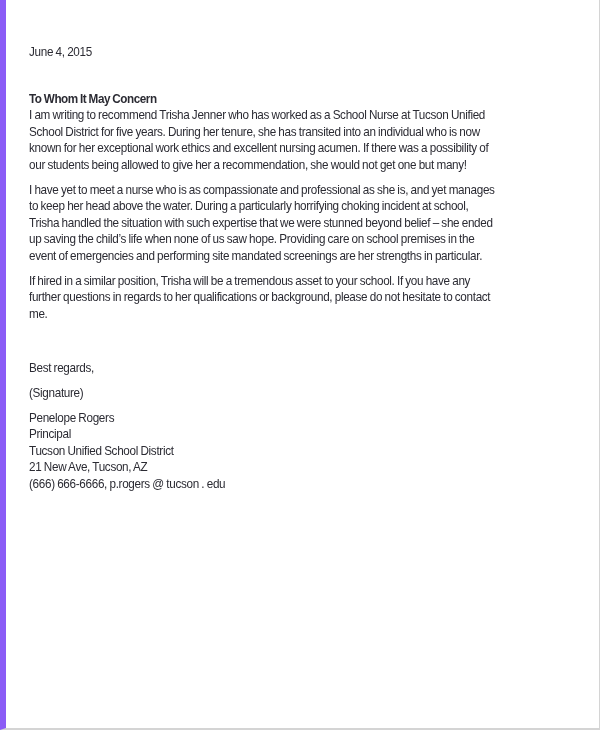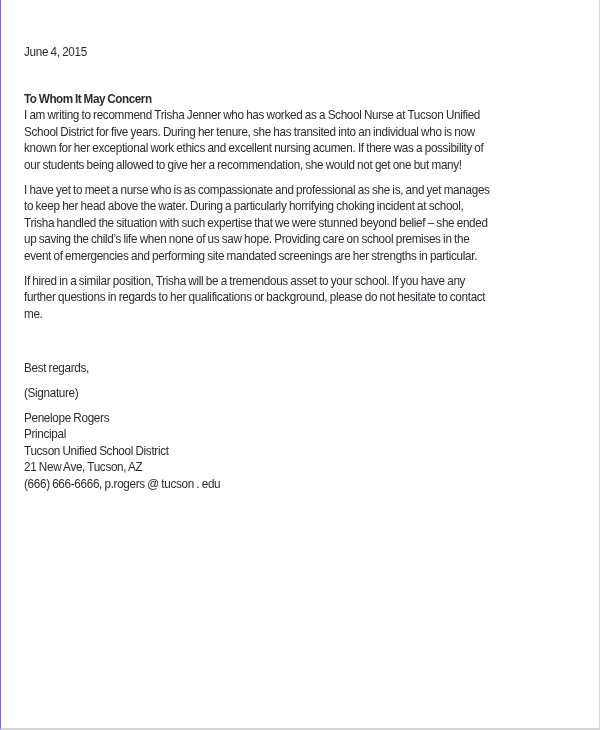--- a/index.html
+++ b/index.html
@@ -2,21 +2,21 @@
 <html><head>
 <meta charset="utf-8">
 <style>
   html, body { margin: 0; padding: 0; background: #ffffff; }
   body { width: 600px; height: 730px; overflow: hidden; }
   .page {
     position: relative;
     width: 600px; height: 730px;
     box-sizing: border-box;
     background: #ffffff;
-    border-left: 1px solid #8b5cf6;
+    border-left: 6px solid #8b5cf6;
     border-right: 1px solid #d4d4d4;
     border-bottom: 2px solid #d4d4d4;
   }
   .content {
     position: absolute;
     left: 23px; top: 44px;
     width: 560px;
     font-family: "Liberation Sans", sans-serif;
     font-size: 12.6px;
     line-height: 16.6px;

